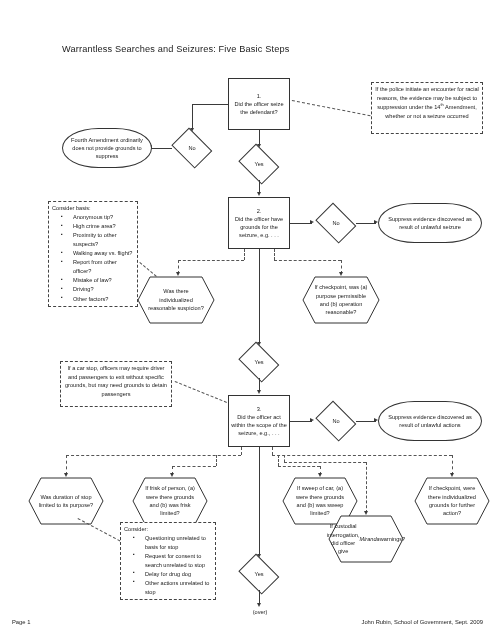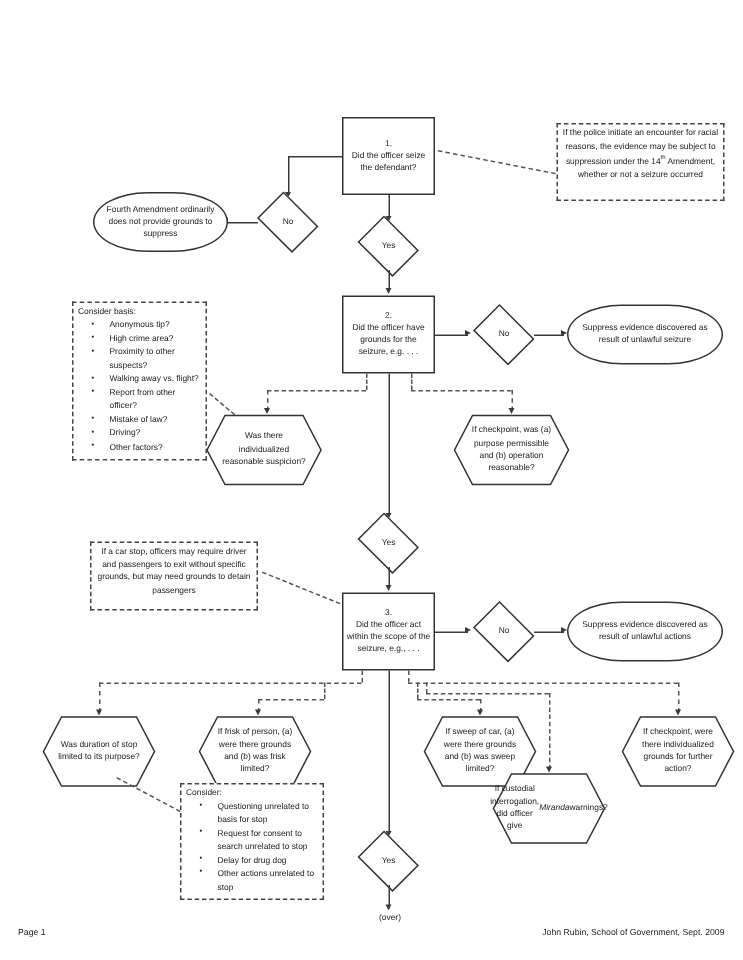--- a/index.html
+++ b/index.html
@@ -185,20 +185,21 @@
     text-align: right;
   }
   .it { font-style: italic; }
   sup { font-size: 4px; vertical-align: super; }
 </style>
 </head>
 <body>
 
 <div id="page">
 
+  <div id="page-title">Warrantless Searches and Seizures: Five Basic Steps</div>
 
   <div class="node proc" style="left:228px; top:78px; width:62px; height:52px;">
     <span class="txt">
       <span>1.</span><br>
       <span>Did the officer seize the defendant?</span>
     </span>
   </div>
 
   <div class="ln lh" style="left:192px; top:104px; width:36px;"></div>
   <div class="ln lv" style="left:192px; top:104px; height:25px;"></div>

